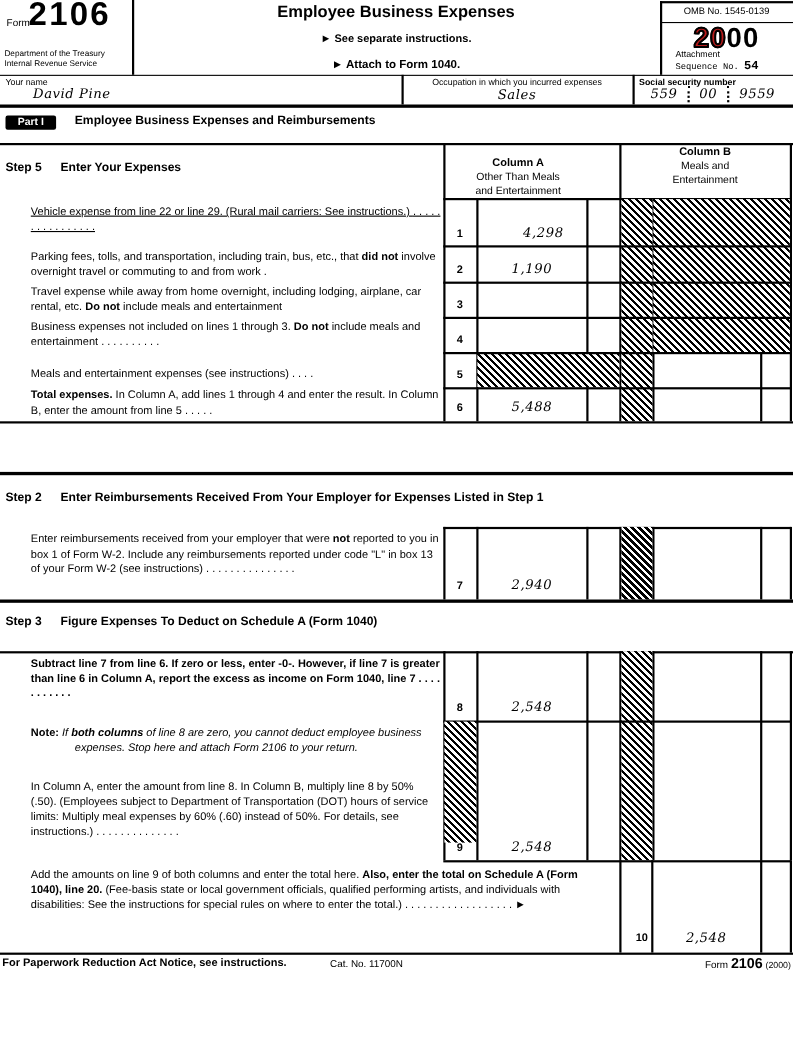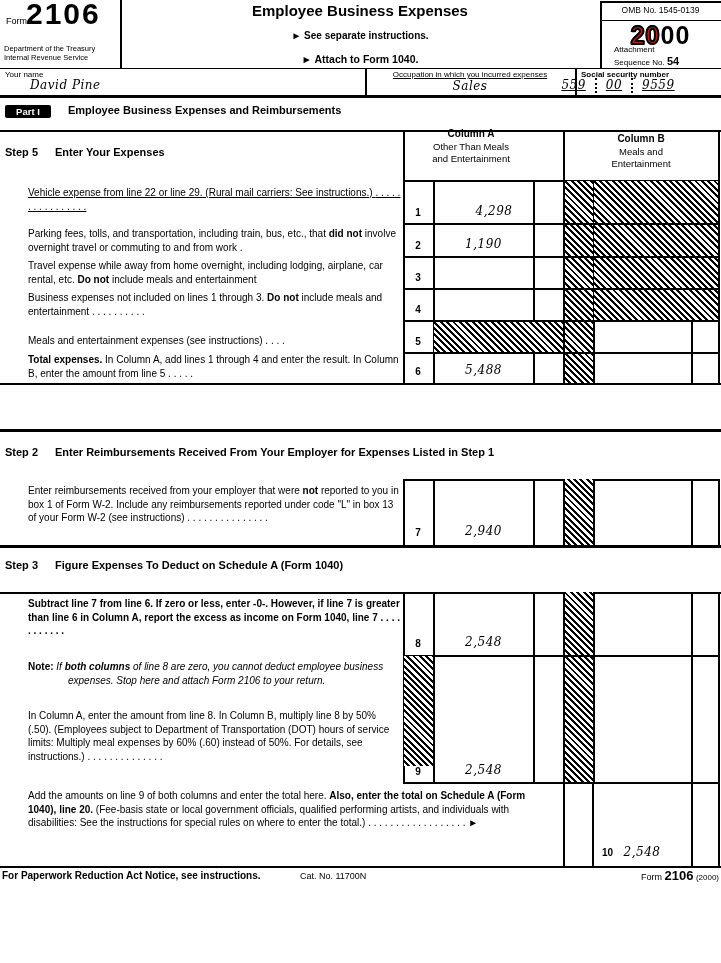--- a/index.html
+++ b/index.html
@@ -54,46 +54,46 @@
   <div class="abs" style="left:130px;top:2px;width:460px;text-align:center;font-size:15px;font-weight:bold;">Employee Business Expenses</div>
   <div class="abs" style="left:130px;top:30px;width:460px;text-align:center;font-size:10px;font-weight:bold;">► See separate instructions.</div>
   <div class="abs" style="left:130px;top:53px;width:460px;text-align:center;font-size:10.5px;font-weight:bold;">► Attach to Form 1040.</div>
 
   <div class="hl" style="left:600px;top:1px;width:121px;height:1.5px;"></div>
   <div class="vl" style="left:600px;top:1px;height:67px;"></div>
   <div class="abs" style="left:600px;top:5px;width:121px;text-align:center;font-size:8.5px;">OMB No. 1545-0139</div>
   <div class="hl" style="left:600px;top:20px;width:121px;"></div>
   <div class="abs" style="left:600px;top:21px;width:121px;text-align:center;font-size:25px;font-weight:bold;letter-spacing:1px;"><span class="year-outline">20</span><span>00</span></div>
   <div class="abs" style="left:614px;top:45px;font-size:8px;">Attachment</div>
-  <div class="abs" style="left:614px;top:55px;font-size:8px;"><span>Sequence No.</span> <span style="font-weight:bold;font-size:11px;">54</span></div>
+  <div class="abs" style="left:614px;top:55px;font-size:8px;font-family:Liberation Mono, monospace;"><span>Sequence No.</span> <span style="font-weight:bold;font-size:11px;">54</span></div>
 
   <div class="hl" style="left:0;top:68px;width:721px;"></div>
   <div class="hl" style="left:0;top:95px;width:721px;height:3px;"></div>
   <div class="vl" style="left:365px;top:68px;height:27px;"></div>
   <div class="vl" style="left:575px;top:68px;height:27px;"></div>
 
   <div class="abs" style="left:5px;top:70px;font-size:8px;">Your name</div>
   <div class="abs hand" style="left:30px;top:78px;text-align:left;">David Pine</div>
-  <div class="abs" style="left:367px;top:70px;width:206px;text-align:center;font-size:8px;text-decoration:underline;">Occupation in which you incurred expenses</div>
+  <div class="abs" style="left:367px;top:70px;width:206px;text-align:center;font-size:8px;">Occupation in which you incurred expenses</div>
   <div class="abs hand" style="left:367px;top:79px;width:206px;">Sales</div>
   <div class="abs" style="left:581px;top:70px;font-size:8px;font-weight:bold;">Social security number</div>
-  <div class="abs hand" style="left:548px;top:78px;width:140px;text-decoration:underline;"><span>559</span><span class="ssn-sep"></span><span>00</span><span class="ssn-sep"></span><span>9559</span></div>
+  <div class="abs hand" style="left:578px;top:78px;width:140px;"><span>559</span><span class="ssn-sep"></span><span>00</span><span class="ssn-sep"></span><span>9559</span></div>
 
   <div class="abs tag" style="left:5px;top:105px;width:46px;height:13px;">Part I</div>
   <div class="abs" style="left:68px;top:104px;font-size:11px;font-weight:bold;">Employee Business Expenses and Reimbursements</div>
 
   <div class="hl" style="left:0;top:130px;width:721px;height:1.5px;"></div>
   <div class="vl" style="left:403px;top:130px;height:253px;"></div>
   <div class="vl" style="left:563px;top:130px;height:253px;"></div>
   <div class="vl" style="left:718px;top:130px;height:253px;"></div>
 
   <div class="abs steplabel" style="left:5px;top:146px;">Step 5</div>
   <div class="abs steplabel" style="left:55px;top:146px;">Enter Your Expenses</div>
 
-  <div class="abs colhead" style="left:404px;top:128px;width:134px;">
+  <div class="abs colhead" style="left:404px;top:143px;width:134px;">
     <div class="t">Column A</div>
     <div>Other Than Meals</div>
     <div>and Entertainment</div>
   </div>
   <div class="abs colhead" style="left:564px;top:133px;width:154px;">
     <div class="t">Column B</div>
     <div>Meals and</div>
     <div>Entertainment</div>
   </div>
 
@@ -188,21 +188,21 @@
   <div class="abs hand" style="left:434px;top:763px;width:99px;">2,548</div>
   <div class="abs" style="left:594px;top:656px;width:97px;height:125px;"></div>
 
   <div class="hl" style="left:403px;top:782px;width:316px;height:1.5px;"></div>
 
   <div class="vl" style="left:563px;top:782px;height:84px;"></div>
   <div class="vl" style="left:592px;top:782px;height:84px;"></div>
   <div class="vl" style="left:691px;top:782px;height:84px;"></div>
   <div class="vl" style="left:718px;top:782px;height:84px;"></div>
   <div class="abs desc" style="left:28px;top:789px;width:527px;"><span>Add the amounts on line 9 of both columns and enter the total here. </span><span class="b">Also, enter the total on Schedule A (Form 1040), line 20.</span><span> (Fee-basis state or local government officials, qualified performing artists, and individuals with disabilities: See the instructions for special rules on where to enter the total.)  </span><span>.   .   .   .   .   .   .   .   .   .   .   .   .   .   .   .   .   .  </span><span class="b">►</span></div>
-  <div class="abs linenum" style="left:593px;top:847px;width:29px;">10</div>
+  <div class="abs linenum" style="left:569px;top:847px;width:29px;">10</div>
   <div class="abs hand" style="left:593px;top:845px;width:98px;">2,548</div>
   <div class="abs" style="left:692px;top:783px;width:26px;height:83px;"></div>
   <div class="hl" style="left:0;top:866px;width:721px;height:2px;"></div>
 
   <div class="abs" style="left:2px;top:870px;font-size:10px;font-weight:bold;">For Paperwork Reduction Act Notice, see instructions.</div>
   <div class="abs" style="left:300px;top:871px;font-size:9px;">Cat. No. 11700N</div>
   <div class="abs" style="left:540px;top:868px;width:179px;text-align:right;font-size:9px;">
     <span>Form</span>
     <span style="font-weight:bold;font-size:13px;">2106</span>
     <span style="font-size:8px;">(2000)</span>

